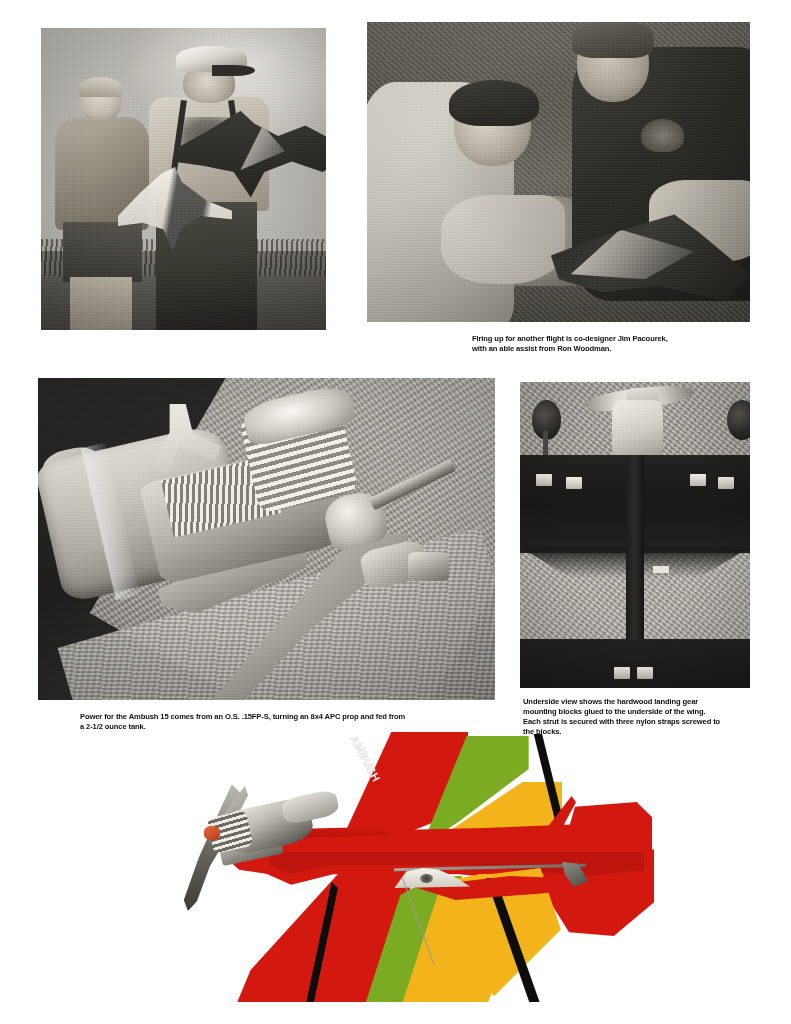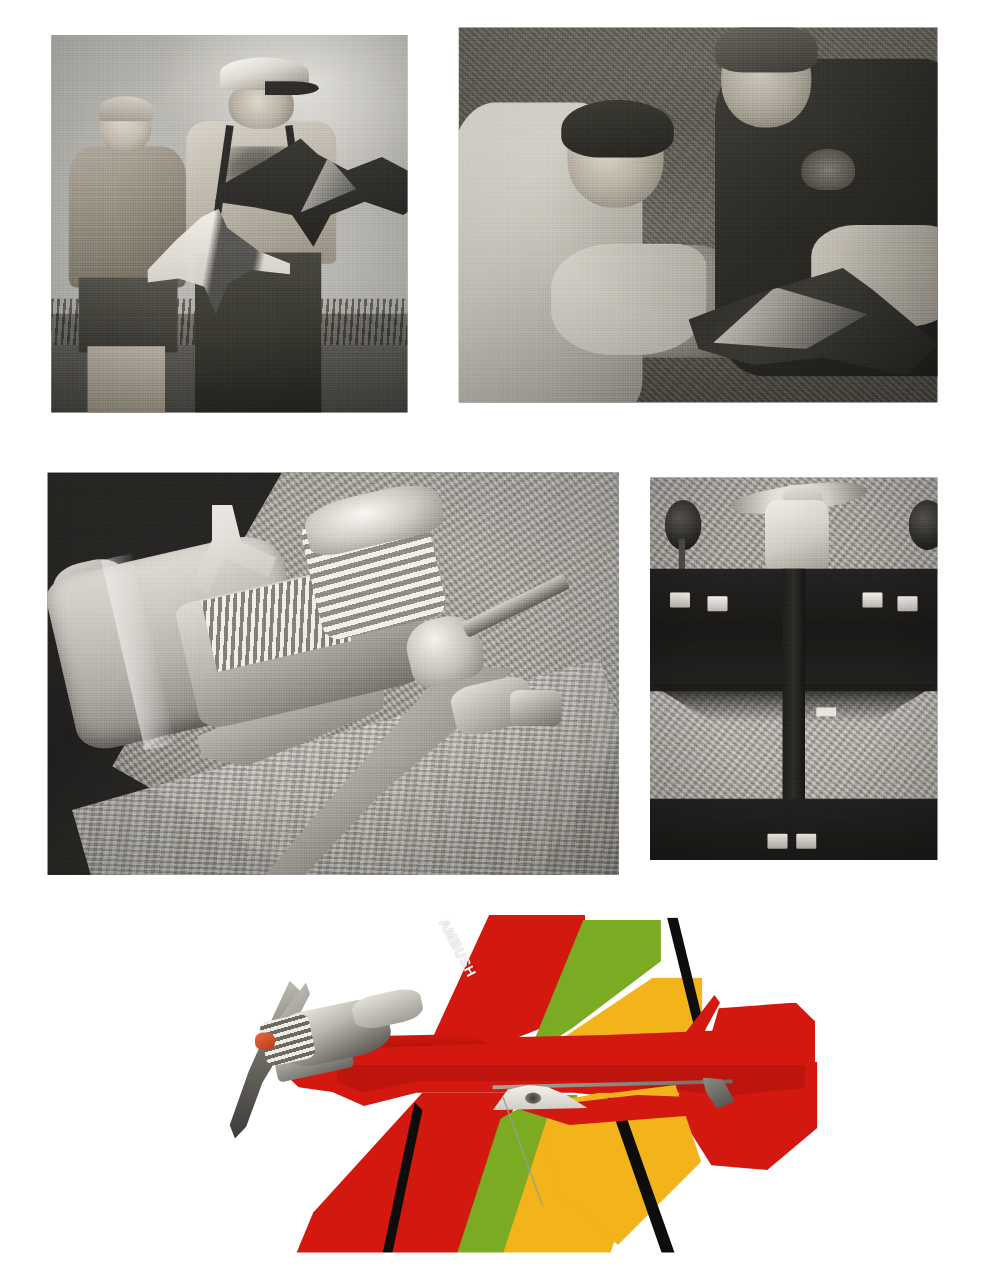--- a/index.html
+++ b/index.html
@@ -717,20 +717,22 @@
     </div>
 
     <div id="p2-plane">
       <div class="hl"></div>
     </div>
 
     <div class="grain"></div>
     <div class="vign"></div>
   </div>
 
+  <div class="caption" id="caption2" style="left:472px; top:334px; width:265px;">Firing up for another flight is co-designer Jim Pacourek,
+with an able assist from Ron Woodman.</div>
 
   <div class="photo" id="photo3">
     <div class="bg"></div>
     <div class="concrete">
       <div class="tex"></div>
     </div>
     <div class="concrete2">
       <div class="tex"></div>
     </div>
 
@@ -747,20 +749,22 @@
     <div id="p3-carb"></div>
     <div id="p3-needle"></div>
     <div id="p3-spinner"></div>
     <div id="p3-nut"></div>
     <div id="p3-straps"></div>
 
     <div class="grain"></div>
     <div class="vign"></div>
   </div>
 
+  <div class="caption" id="caption3" style="left:80px; top:712px; width:375px;">Power for the Ambush 15 comes from an O.S. .15FP-S, turning an 8x4 APC prop and fed from
+a 2-1/2 ounce tank.</div>
 
   <div class="photo" id="photo4">
     <div class="bg"></div>
     <div class="bgtex"></div>
 
     <div id="p4-prop"></div>
     <div id="p4-engine"></div>
     <div id="p4-cowl"></div>
     <div id="p4-wheelL"></div>
     <div id="p4-strutL"></div>
@@ -774,20 +778,24 @@
     <div class="p4-block" id="p4-blk3"></div>
     <div class="p4-block" id="p4-blk4"></div>
     <div class="p4-block" id="p4-blk5"></div>
     <div class="p4-block" id="p4-blk6"></div>
     <div id="p4-tape"></div>
 
     <div class="grain"></div>
     <div class="vign"></div>
   </div>
 
+  <div class="caption" id="caption4" style="left:523px; top:697px; width:250px;">Underside view shows the hardwood landing gear
+mounting blocks glued to the underside of the wing.
+Each strut is secured with three nylon straps screwed to
+the blocks.</div>
 
   <div id="model-photo">
 
     <div class="pc film" id="m-upperwing-red"></div>
     <div class="pc film" id="m-upperwing-green"></div>
     <div class="pc film" id="m-upperwing-yellow"></div>
     <div class="pc" id="m-upperwing-outline"></div>
     <div class="pc film" id="m-upperwing-tiptip"></div>
     <div class="pc" id="m-upperwing-root"></div>
     <div class="pc" id="m-decal">AMBUSH</div>

